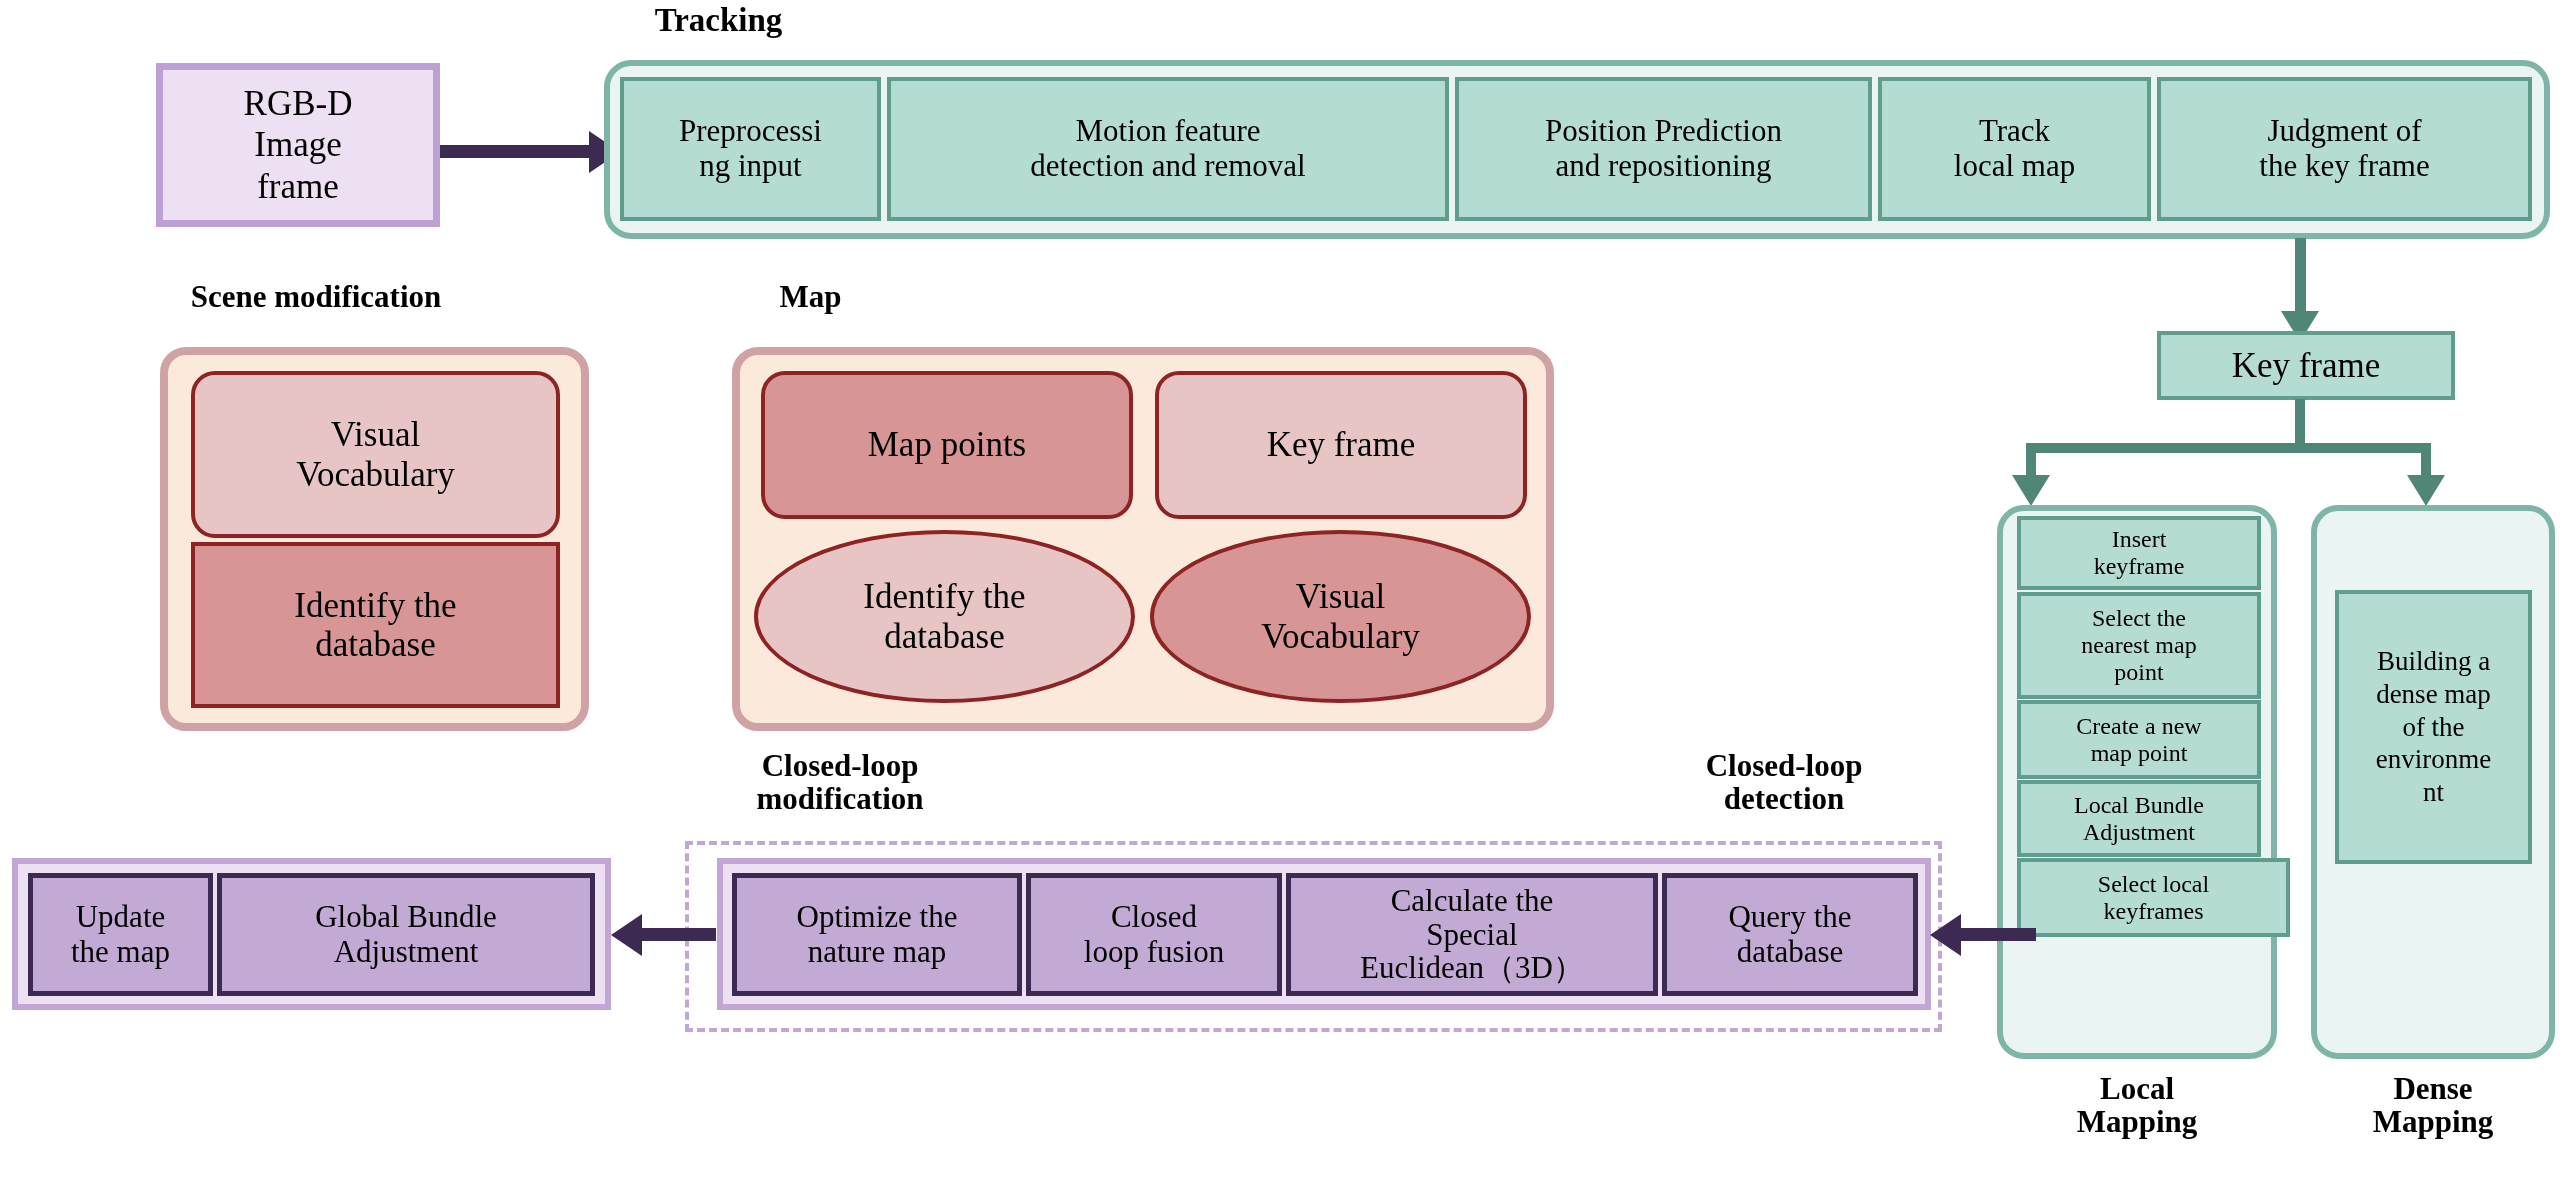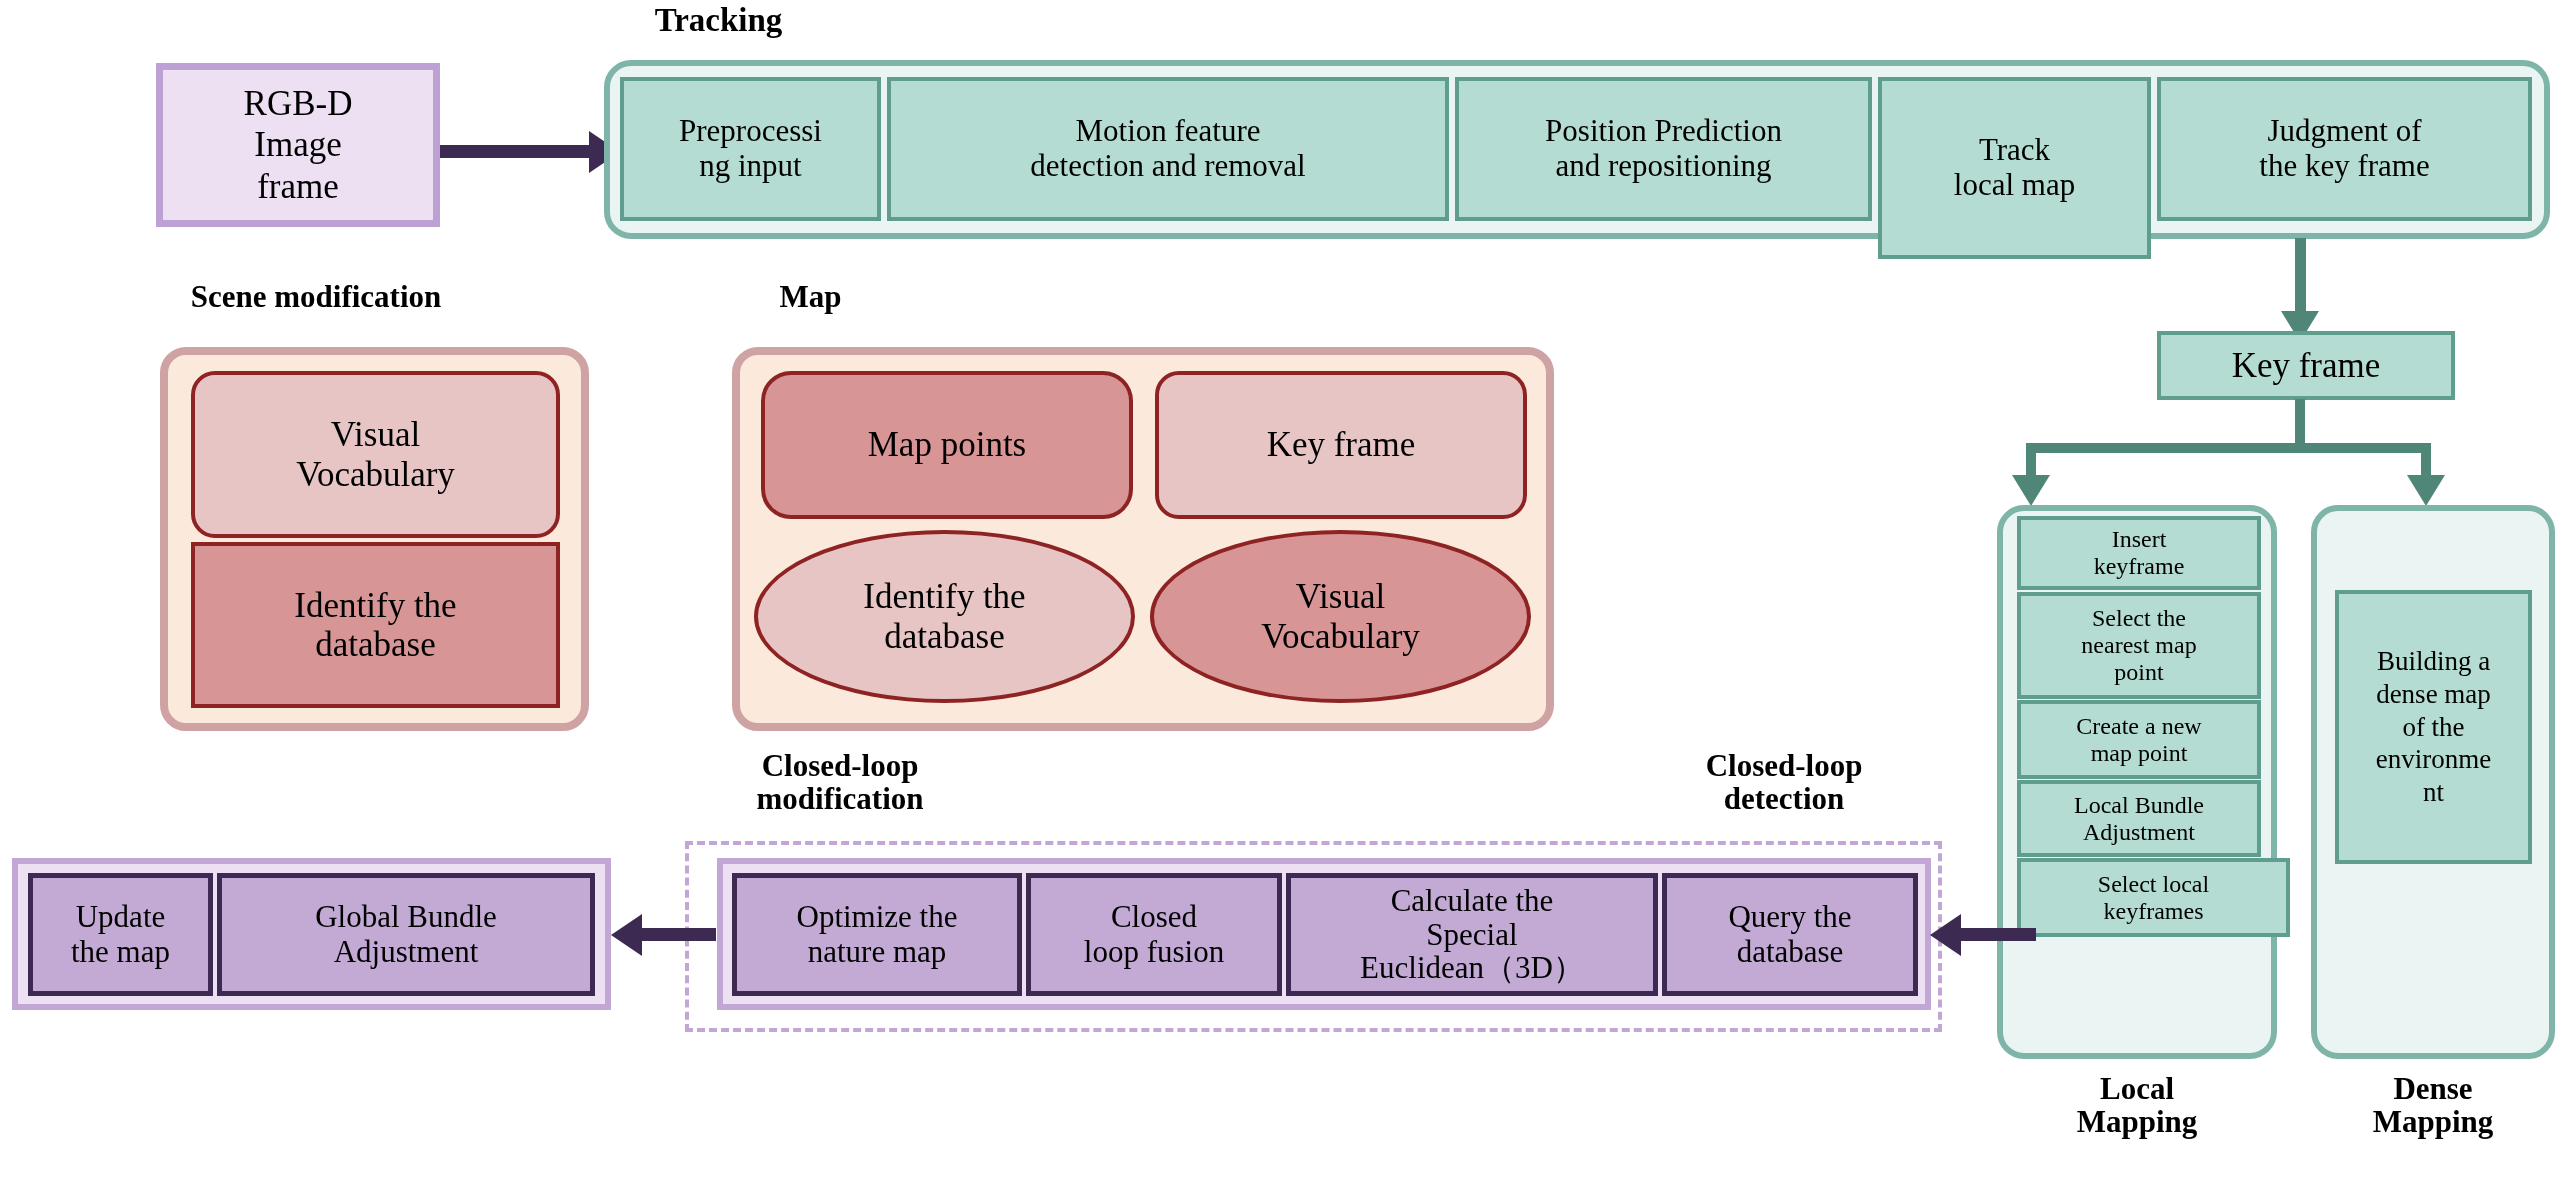--- a/index.html
+++ b/index.html
@@ -81,21 +81,21 @@
 <div class="abs teal-box ctr" style="left:887px;top:77px;width:562px;height:144px;">
   <span style="font-size:31px;white-space:pre-line;">Motion feature
 detection and removal</span>
 </div>
 
 <div class="abs teal-box ctr" style="left:1455px;top:77px;width:417px;height:144px;">
   <span style="font-size:31px;white-space:pre-line;">Position Prediction
 and repositioning</span>
 </div>
 
-<div class="abs teal-box ctr" style="left:1878px;top:77px;width:273px;height:182px;">
+<div class="abs teal-box ctr" style="left:1878px;top:77px;width:273px;height:144px;">
   <span style="font-size:31px;white-space:pre-line;">Track
 local map</span>
 </div>
 
 <div class="abs teal-box ctr" style="left:2157px;top:77px;width:375px;height:144px;">
   <span style="font-size:31px;white-space:pre-line;">Judgment of
 the key frame</span>
 </div>
 
 <div class="abs arrow-teal" style="left:2295px;top:238px;width:10.7px;height:79px;"></div>
@@ -123,21 +123,21 @@
 
 <div class="abs pink-dark ctr r-sq" style="left:191px;top:542px;width:369px;height:166px;">
   <span style="font-size:35px;white-space:pre-line;">Identify the
 database</span>
 </div>
 
 <div class="abs caption" style="left:733px;top:280px;width:155px;">Map</div>
 
 <div class="abs pink-shell" style="left:732px;top:347px;width:822px;height:384px;"></div>
 
-<div class="abs pink-dark ctr r-round" style="left:761px;top:371px;width:372px;height:148px;border-radius:30px;">
+<div class="abs pink-dark ctr r-round" style="left:761px;top:371px;width:372px;height:148px;">
   <span style="font-size:35px;white-space:pre-line;">Map points</span>
 </div>
 
 <div class="abs pink-light ctr r-round" style="left:1155px;top:371px;width:372px;height:148px;">
   <span style="font-size:35px;white-space:pre-line;">Key frame</span>
 </div>
 
 <div class="abs pink-light ctr ellipse" style="left:754px;top:530px;width:381px;height:173px;">
   <span style="font-size:35px;white-space:pre-line;">Identify the
 database</span>

